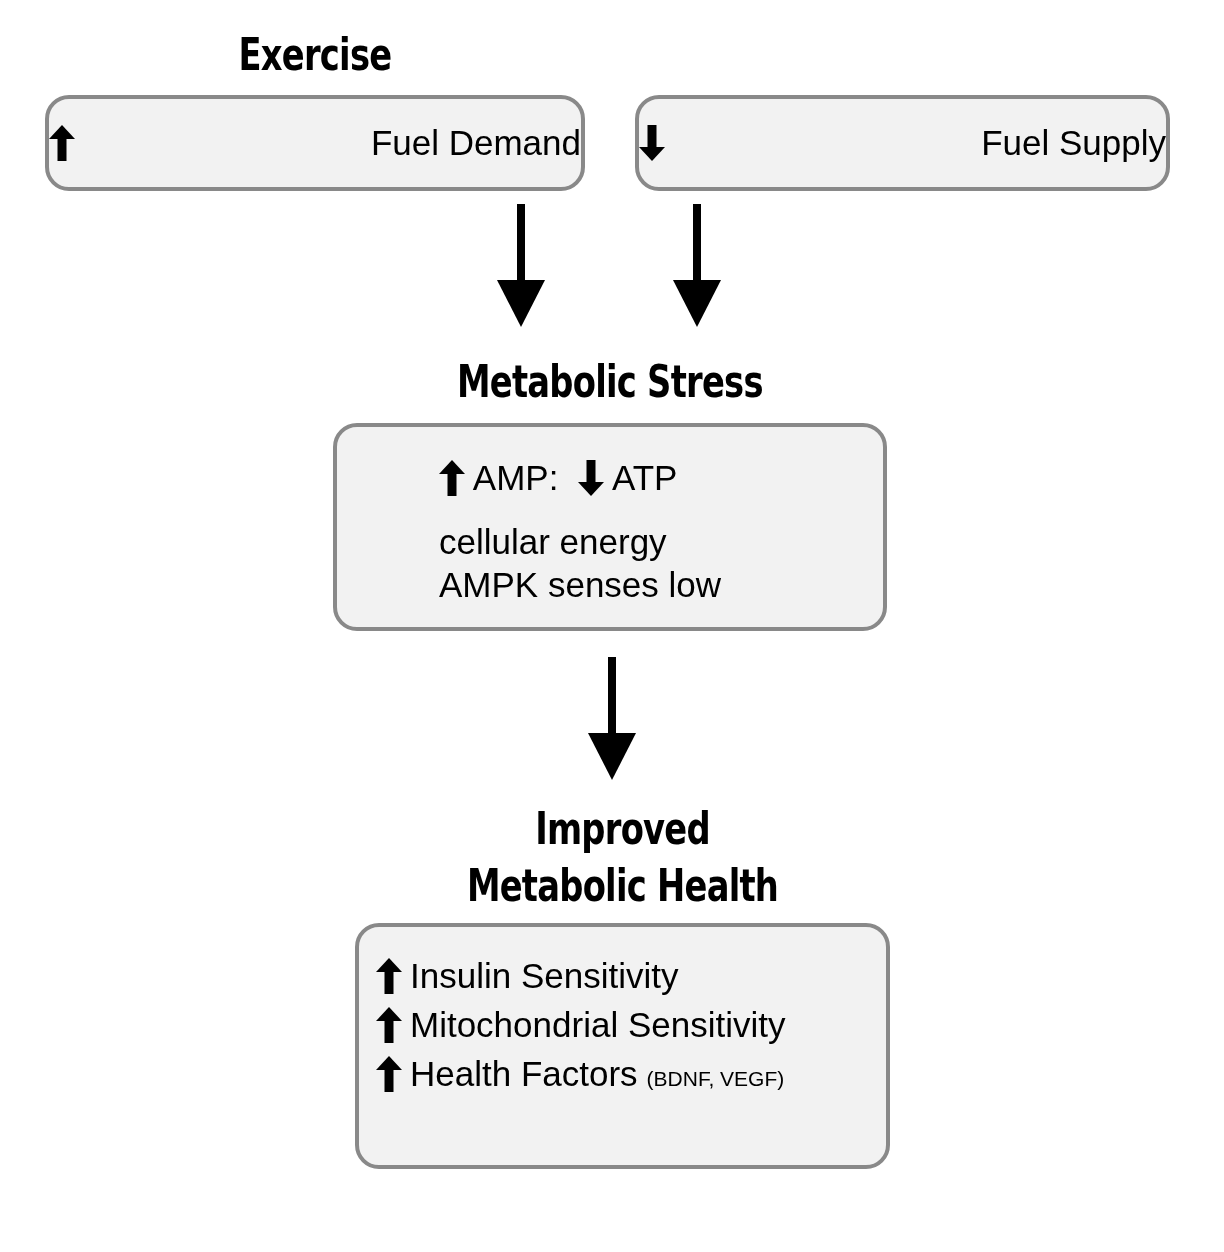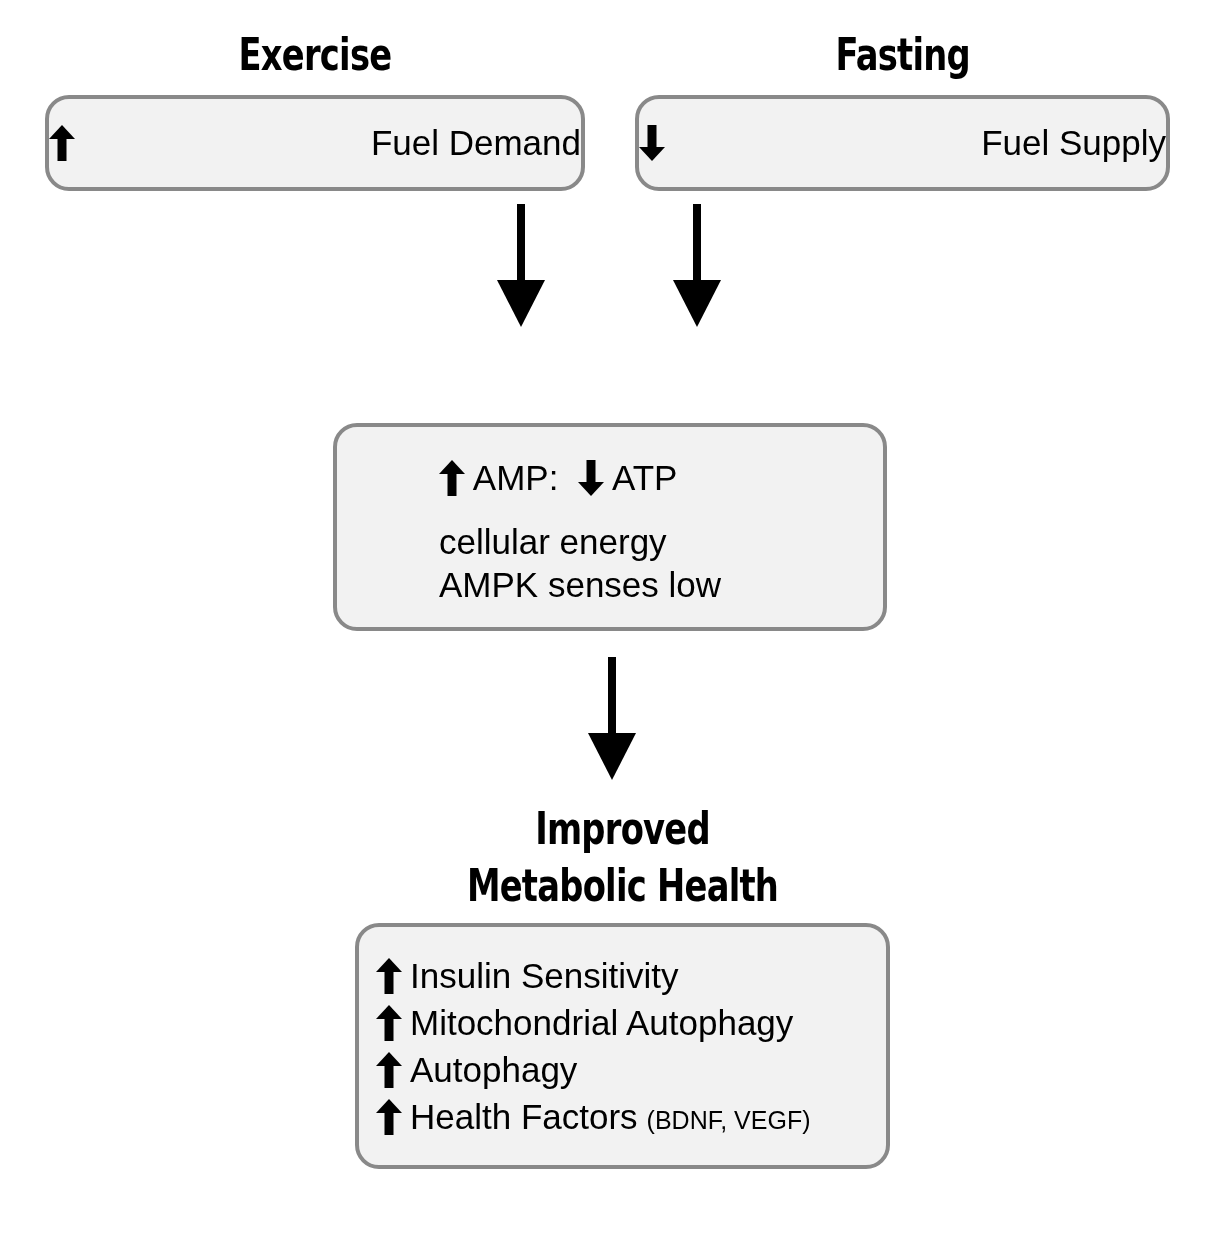--- a/index.html
+++ b/index.html
@@ -71,21 +71,21 @@
     line-height: 43px;
   }
   .ms-desc span { display: block; }
   .ih-heading div { display: block; line-height: 57px; }
   .ih-box { padding: 27px 10px 8px 17px; }
   .ih-item {
     line-height: 44px;
     white-space: nowrap;
   }
   .ih-item .item-label { margin-left: 8px; }
-  .ih-item .item-note { font-size: 25px; margin-left: 9px; }
+  .ih-item .item-note { font-size: 21px; margin-left: 9px; }
 </style>
 </head>
 <body>
 
 <svg width="0" height="0" style="position:absolute" aria-hidden="true">
   <defs>
     <g id="sym-up-arrow">
       <polygon points="13,0 26,14 0,14"></polygon>
       <rect x="8.5" y="12" width="9" height="24"></rect>
     </g>
@@ -105,37 +105,37 @@
   <div class="flow-heading" style="left:45px; top:31px; width:540px;">
     <span class="squeeze">Exercise</span>
   </div>
   <div class="box center-label" style="left:45px; top:95px; width:540px; height:96px;">
     <svg class="ticon" width="26" height="36" viewBox="0 0 26 36">
         <use href="#sym-up-arrow"></use>
       </svg>
     <span class="label-gap">Fuel Demand</span>
   </div>
 
-  <div class="flow-heading" style="left:635px; top:31px; width:535px;">
-    <span class="squeeze">Fasting</span>
-  </div>
   <div class="box center-label" style="left:635px; top:95px; width:535px; height:96px;gap:44px;">
     <svg class="ticon" width="26" height="36" viewBox="0 0 26 36">
         <use href="#sym-down-arrow"></use>
       </svg>
     <span class="label-gap">Fuel Supply</span>
   </div>
 
   <svg class="flow-arrow" style="left:496px; top:204px;" width="50" height="124" viewBox="0 0 50 124">
       <use href="#sym-flow-down-arrow"></use>
     </svg>
   <svg class="flow-arrow" style="left:672px; top:204px;" width="50" height="124" viewBox="0 0 50 124">
       <use href="#sym-flow-down-arrow"></use>
     </svg>
 
+  <div class="flow-heading" style="left:333px; top:358px; width:554px;">
+    <span class="squeeze">Metabolic Stress</span>
+  </div>
   <div class="box ms-box" style="left:333px; top:423px; width:554px; height:208px;">
     <div class="ratio-line">
       <svg class="ticon" width="26" height="36" viewBox="0 0 26 36">
           <use href="#sym-up-arrow"></use>
         </svg>
       <span>AMP:</span>
       <svg class="ticon ratio-down" width="26" height="36" viewBox="0 0 26 36">
           <use href="#sym-down-arrow"></use>
         </svg>
       <span>ATP</span>
@@ -162,28 +162,23 @@
 
     <div class="ih-item">
       <svg class="ticon" width="26" height="36" viewBox="0 0 26 36">
           <use href="#sym-up-arrow"></use>
         </svg><span class="item-label">Insulin Sensitivity</span><span class="item-note"></span>
     </div>
 
     <div class="ih-item">
       <svg class="ticon" width="26" height="36" viewBox="0 0 26 36">
           <use href="#sym-up-arrow"></use>
-        </svg><span class="item-label">Mitochondrial Autophagy</span><span class="item-note"></span>
+        </svg><span class="item-label">Mitochondrial Sensitivity</span><span class="item-note"></span>
     </div>
 
-    <div class="ih-item">
-      <svg class="ticon" width="26" height="36" viewBox="0 0 26 36">
-          <use href="#sym-up-arrow"></use>
-        </svg><span class="item-label">Autophagy</span><span class="item-note"></span>
-    </div>
 
     <div class="ih-item">
       <svg class="ticon" width="26" height="36" viewBox="0 0 26 36">
           <use href="#sym-up-arrow"></use>
         </svg><span class="item-label">Health Factors</span><span class="item-note">(BDNF, VEGF)</span>
     </div>
 
   </div>
 </div>
 

